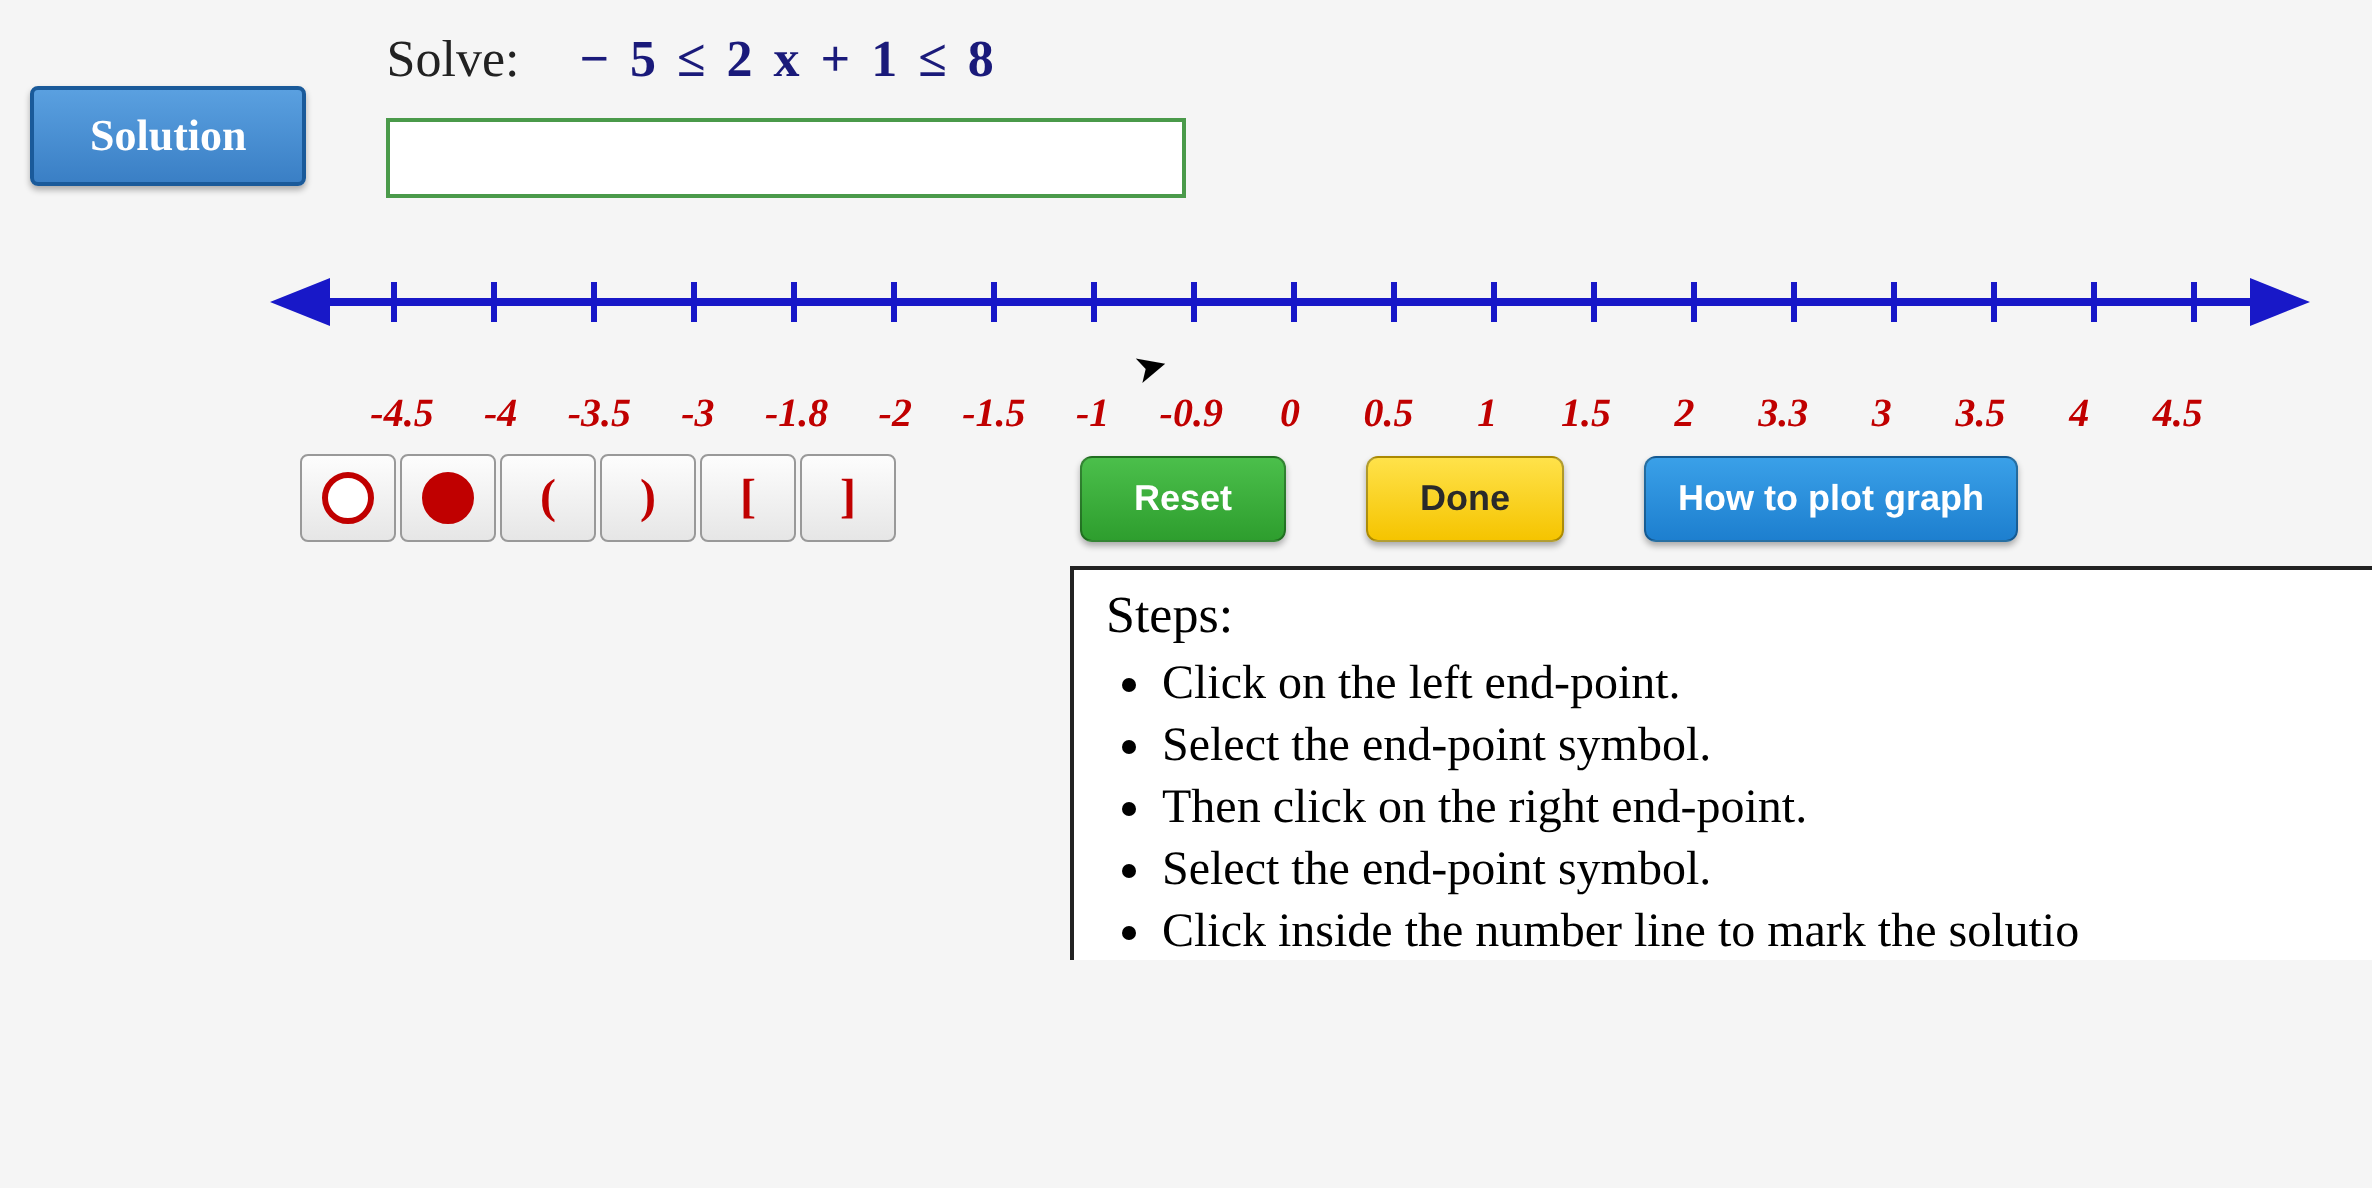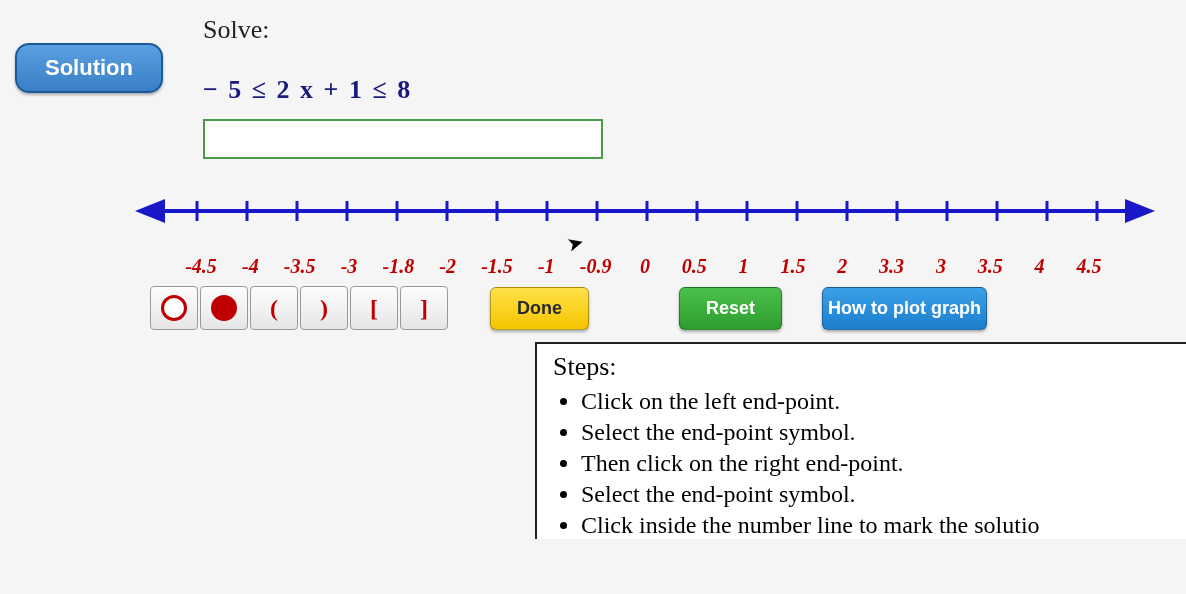--- a/index.html
+++ b/index.html
@@ -14,40 +14,39 @@
   }
   .top-row {
     display: flex;
     align-items: flex-start;
     gap: 40px;
   }
   .solution-btn {
     background: linear-gradient(to bottom, #5aa0e0, #3a7fc5);
     color: #fff;
     border: 2px solid #1a5a9a;
-    border-radius: 14px;
+    border-radius: 4px;
     padding: 10px 28px;
     font-size: 22px;
-    font-family: Liberation Sans, sans-serif;
+    font-family: Liberation Serif, serif;
     font-weight: bold;
     cursor: pointer;
     margin-top: 28px;
     box-shadow: 0 2px 3px rgba(0,0,0,0.3);
   }
   .solve-block {
     display: flex;
     flex-direction: column;
   }
   .solve-line {
     font-size: 26px;
     color: #222;
     display: flex;
     align-items: baseline;
     gap: 30px;
-    flex-direction: column;
   }
   .equation {
     color: #1a1a7a;
     font-weight: bold;
     font-family: "Times New Roman", serif;
     letter-spacing: 2px;
   }
   .answer-input {
     margin-top: 14px;
     width: 400px;
@@ -106,21 +105,21 @@
     font-weight: bold;
     border-radius: 6px;
     padding: 10px 26px;
     cursor: pointer;
     margin-left: 40px;
     border: 1px solid rgba(0,0,0,0.3);
     box-shadow: 0 2px 3px rgba(0,0,0,0.3);
   }
   .reset-btn { background: linear-gradient(to bottom,#4bbf4b,#2e9e2e); color: #fff; margin-left: 90px;}
   .done-btn  { background: linear-gradient(to bottom,#ffe24a,#f5c400); color: #2a2a2a; }
-  .howto-btn { background: linear-gradient(to bottom,#3aa0e8,#1d7fcf); color: #fff; padding: 10px 5px;}
+  .howto-btn { background: linear-gradient(to bottom,#3aa0e8,#1d7fcf); color: #fff; padding: 10px 16px;}
   .steps-box {
     margin: 12px 0 0 520px;
     width: 666px;
     border: 2px solid #222;
     border-bottom: none;
     border-right: none;
     background: #fff;
     padding: 8px 16px 0 16px;
     font-size: 24px;
   }
@@ -214,22 +213,22 @@
   <div class="tool-btn">
       <span>)</span>
     </div>
   <div class="tool-btn">
       <span>[</span>
     </div>
   <div class="tool-btn">
       <span>]</span>
     </div>
 
+  <button class="action-btn reset-btn">Reset</button>
   <button class="action-btn done-btn">Done</button>
-  <button class="action-btn reset-btn">Reset</button>
   <button class="action-btn howto-btn">How to plot graph</button>
 </div>
 
 <div class="steps-box">
   <div class="steps-title">Steps:</div>
   <ul>
     <li>Click on the left end-point.</li>
     <li>Select the end-point symbol.</li>
     <li>Then click on the right end-point.</li>
     <li>Select the end-point symbol.</li>

